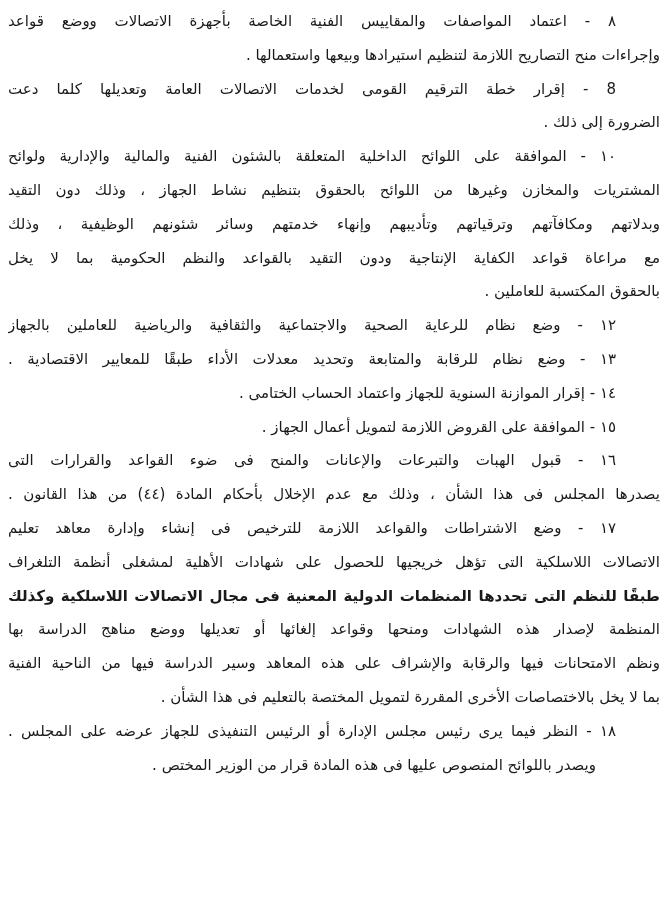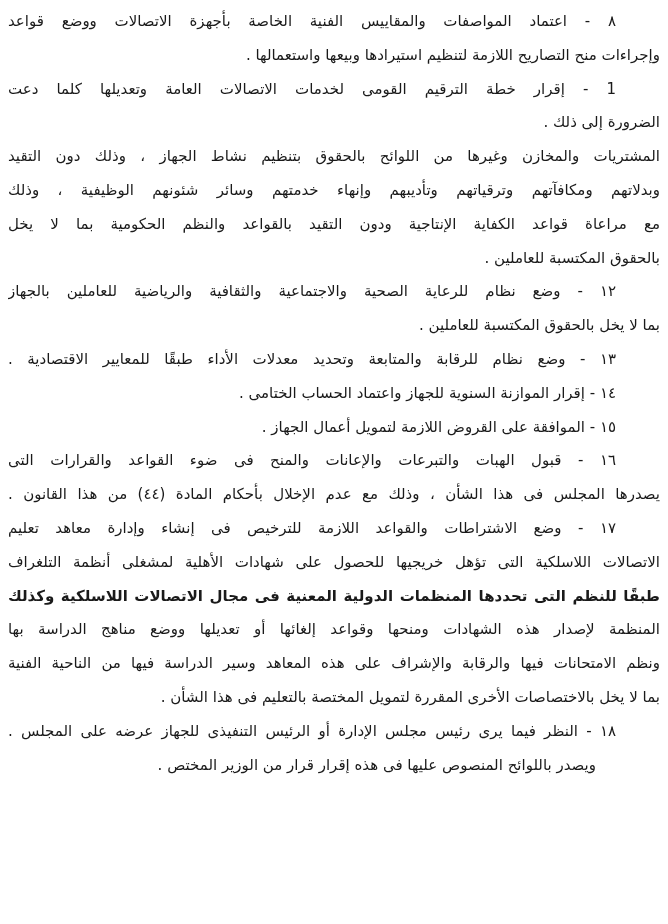--- a/index.html
+++ b/index.html
@@ -37,37 +37,37 @@
 <body>
 
 <div class="page">
 
   <section>
     <div class="ln ind fill">٨ - اعتماد المواصفات والمقاييس الفنية الخاصة بأجهزة الاتصالات ووضع قواعد</div>
     <div class="ln">وإجراءات منح التصاريح اللازمة لتنظيم استيرادها وبيعها واستعمالها .</div>
   </section>
 
   <section>
-    <div class="ln ind fill">1 - إقرار خطة الترقيم القومى لخدمات الاتصالات العامة وتعديلها كلما دعت</div>
+    <div class="ln ind fill">8 - إقرار خطة الترقيم القومى لخدمات الاتصالات العامة وتعديلها كلما دعت</div>
     <div class="ln">الضرورة إلى ذلك .</div>
   </section>
 
   <section>
+    <div class="ln ind fill">١٠ - الموافقة على اللوائح الداخلية المتعلقة بالشئون الفنية والمالية والإدارية ولوائح</div>
     <div class="ln fill">المشتريات والمخازن وغيرها من اللوائح بالحقوق بتنظيم نشاط الجهاز ، وذلك دون التقيد</div>
   </section>
 
   <section>
     <div class="ln fill">وبدلاتهم ومكافآتهم وترقياتهم وتأديبهم وإنهاء خدمتهم وسائر شئونهم الوظيفية ، وذلك</div>
     <div class="ln fill">مع مراعاة قواعد الكفاية الإنتاجية ودون التقيد بالقواعد والنظم الحكومية بما لا يخل</div>
     <div class="ln">بالحقوق المكتسبة للعاملين .</div>
   </section>
 
   <section>
     <div class="ln ind fill">١٢ - وضع نظام للرعاية الصحية والاجتماعية والثقافية والرياضية للعاملين بالجهاز</div>
-    <div class="ln">بما لا يخل بالحقوق المكتسبة للعاملين .</div>
   </section>
 
   <section>
     <div class="ln ind fill">١٣ - وضع نظام للرقابة والمتابعة وتحديد معدلات الأداء طبقًا للمعايير الاقتصادية .</div>
   </section>
 
   <section>
     <div class="ln ind">١٤ - إقرار الموازنة السنوية للجهاز واعتماد الحساب الختامى .</div>
   </section>
 
@@ -87,16 +87,16 @@
     <div class="ln fill">المنظمة لإصدار هذه الشهادات ومنحها وقواعد إلغائها أو تعديلها ووضع مناهج الدراسة بها</div>
     <div class="ln fill">ونظم الامتحانات فيها والرقابة والإشراف على هذه المعاهد وسير الدراسة فيها من الناحية الفنية</div>
     <div class="ln">بما لا يخل بالاختصاصات الأخرى المقررة لتمويل المختصة بالتعليم فى هذا الشأن .</div>
   </section>
 
   <section>
     <div class="ln ind fill">١٨ - النظر فيما يرى رئيس مجلس الإدارة أو الرئيس التنفيذى للجهاز عرضه على المجلس .</div>
   </section>
 
   <section>
-    <div class="ln ind2">ويصدر باللوائح المنصوص عليها فى هذه إقرار قرار من الوزير المختص .</div>
+    <div class="ln ind2">ويصدر باللوائح المنصوص عليها فى هذه المادة قرار من الوزير المختص .</div>
   </section>
 
 </div>
 
 </body></html>

